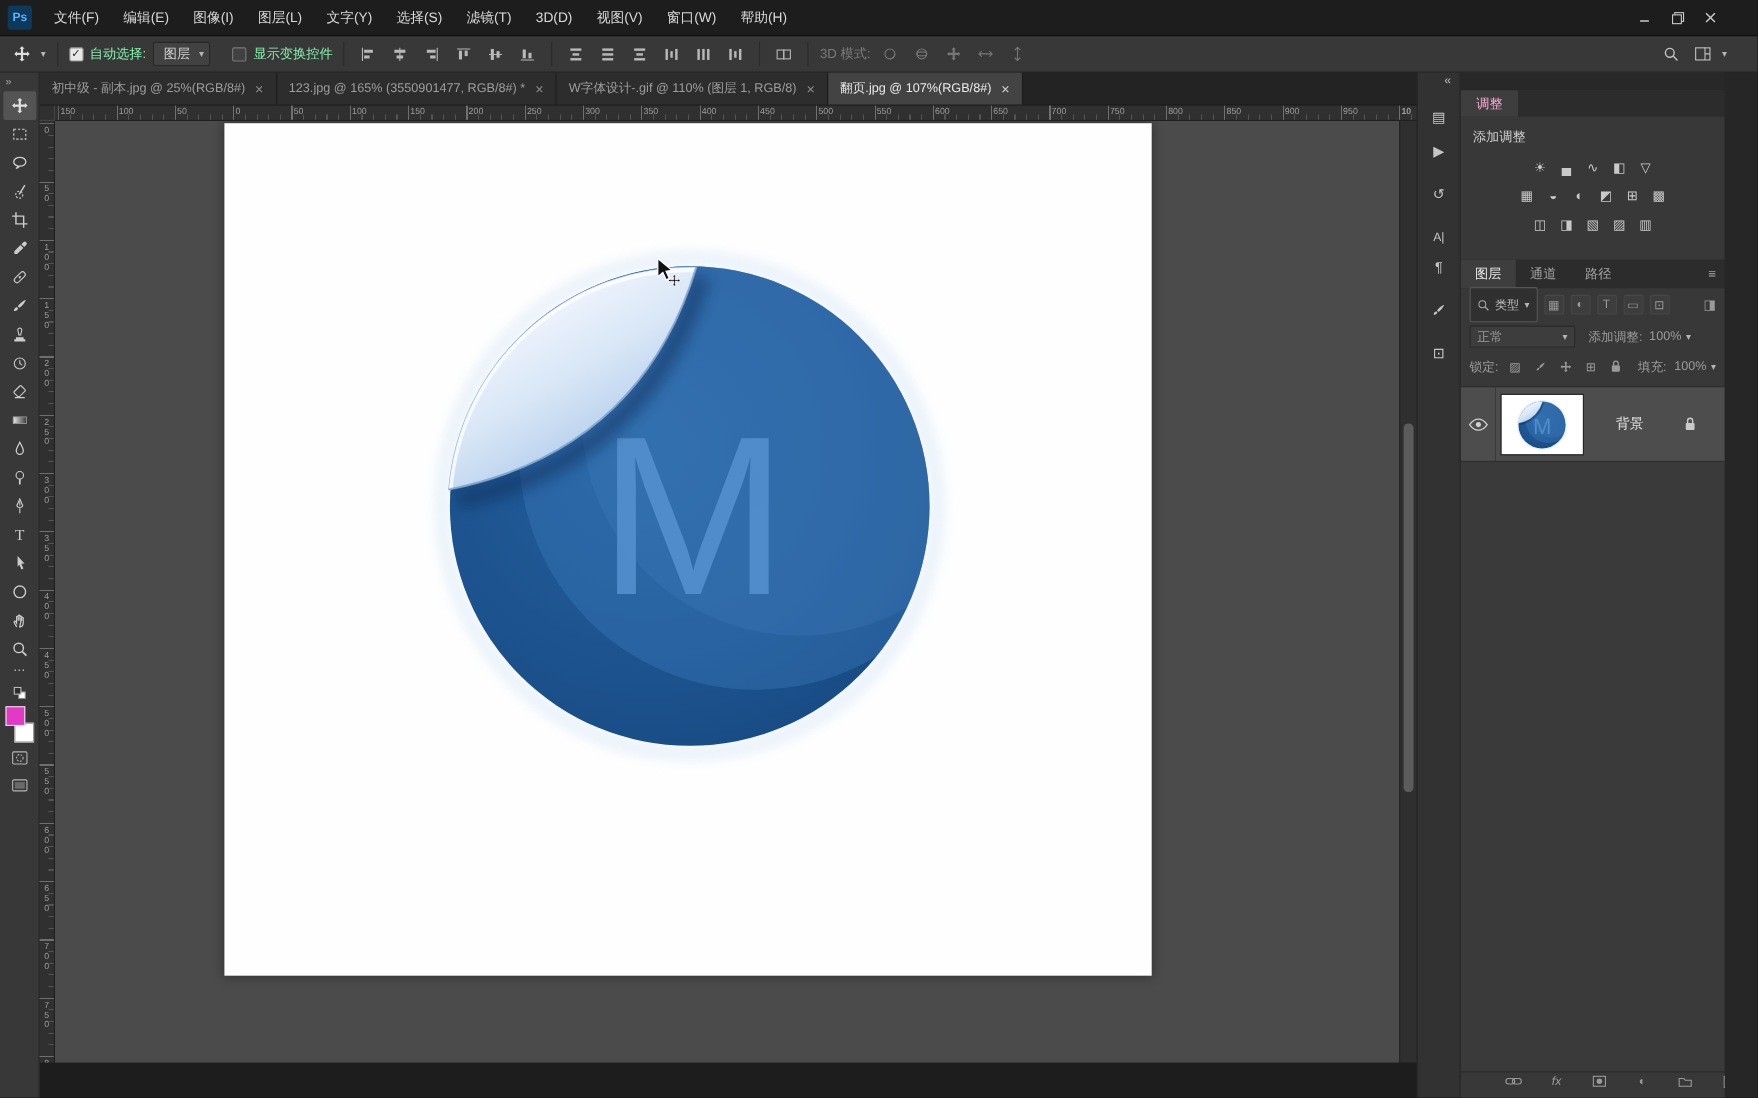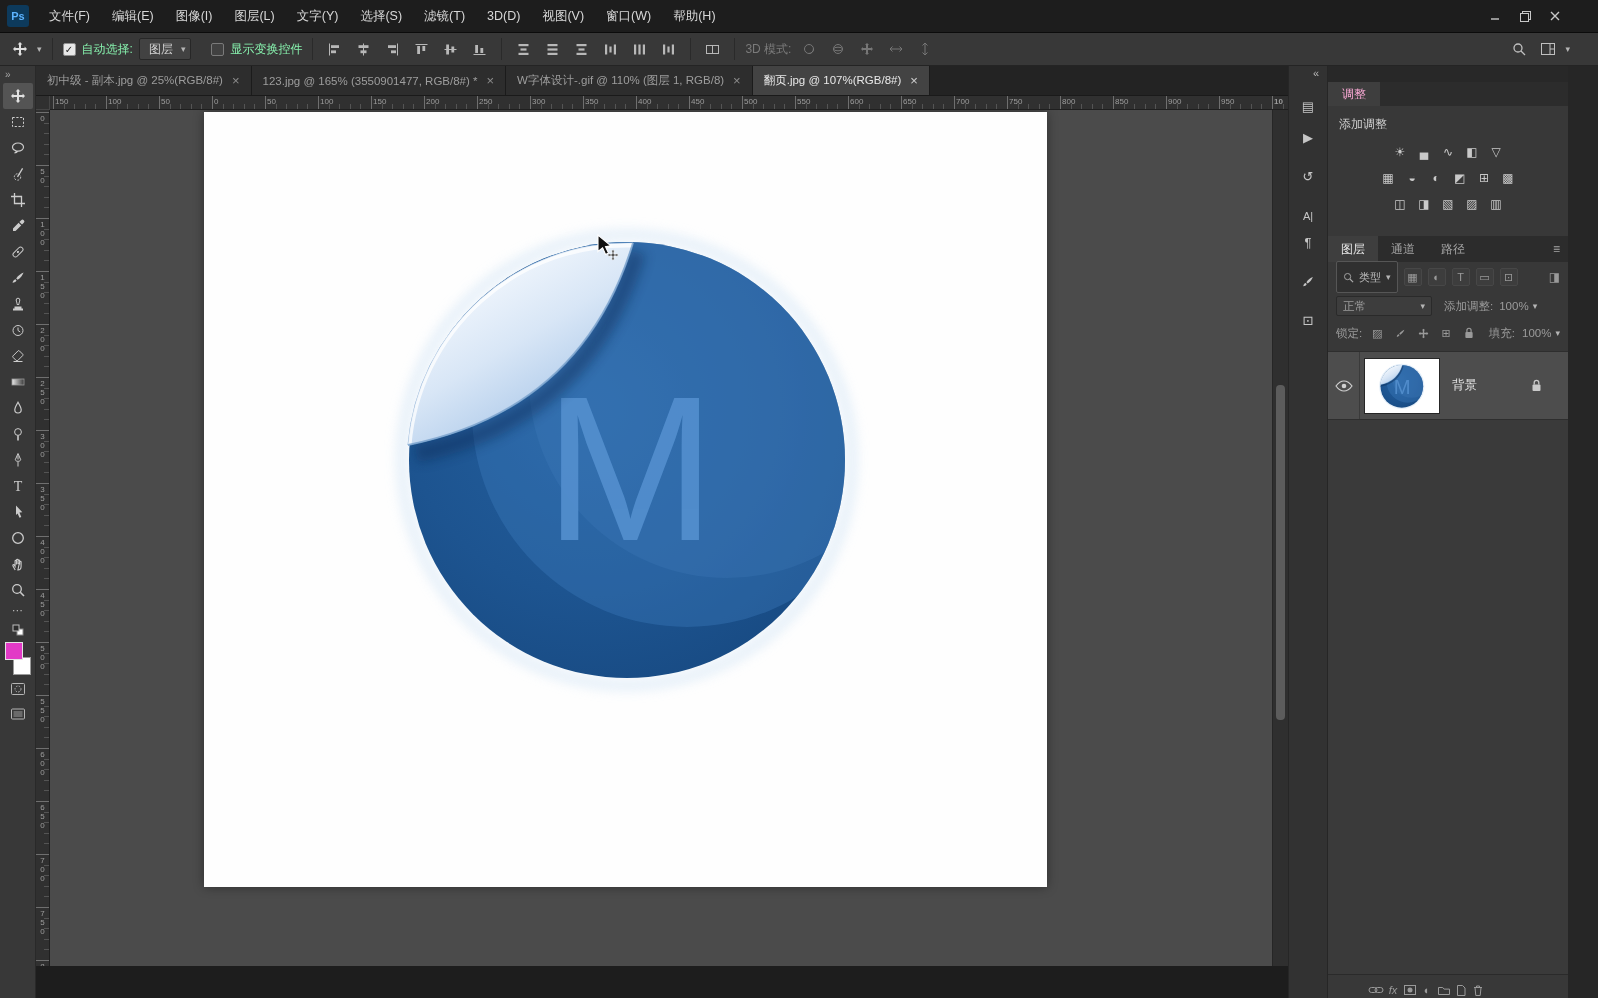--- a/index.html
+++ b/index.html
@@ -118,23 +118,23 @@
   .lp-dd.blend{width:96px}
   .lp-lbl{font-size:11.5px;color:#9b9b9b;white-space:nowrap}
   .lp-val{display:flex;align-items:center;gap:4px;font-size:11.5px;color:#9b9b9b;white-space:nowrap}
   .lp-lock{height:26px;gap:7px}
   .lock-ico{width:16px;height:16px;display:flex;align-items:center;justify-content:center;color:#9a9a9a;font-size:11px}
   .layer-list{flex:1;background:#3a3a3a;border-top:1px solid #2e2e2e;margin-top:5px;overflow:hidden}
   .layer-row{height:68px;background:#4d4d4d;display:flex;align-items:center;border-bottom:1px solid #2e2e2e}
   .eye-cell{width:32px;align-self:stretch;display:flex;align-items:center;justify-content:center;border-right:1px solid #3a3a3a}
   .layer-thumb{width:74px;height:54px;background:#ffffff;margin-left:5px;outline:1px solid #262626;
                display:flex;align-items:center;justify-content:center;overflow:hidden}
-  .layer-name{margin-left:13px;font-size:12.5px;color:#e2e2e2}
+  .layer-name{margin-left:30px;font-size:12.5px;color:#e2e2e2}
   .layer-lock{margin-left:auto;margin-right:26px}
-  .lp-bottom{height:24px;border-top:1px solid #2a2a2a;display:flex;align-items:flex-end;gap:1px;
+  .lp-bottom{height:24px;border-top:1px solid #2a2a2a;display:flex;align-items:flex-start;gap:23px;
              padding:0 10px 0 40px;background:#383838}
   .bot-ico{min-width:16px;height:16px;display:flex;align-items:center;justify-content:center;color:#9a9a9a;
            font-size:11px;font-style:italic}
 
   .cursor{position:absolute;left:595px;top:234px;z-index:60;pointer-events:none}
 </style>
 </head>
 <body>
 
 <div class="app">

